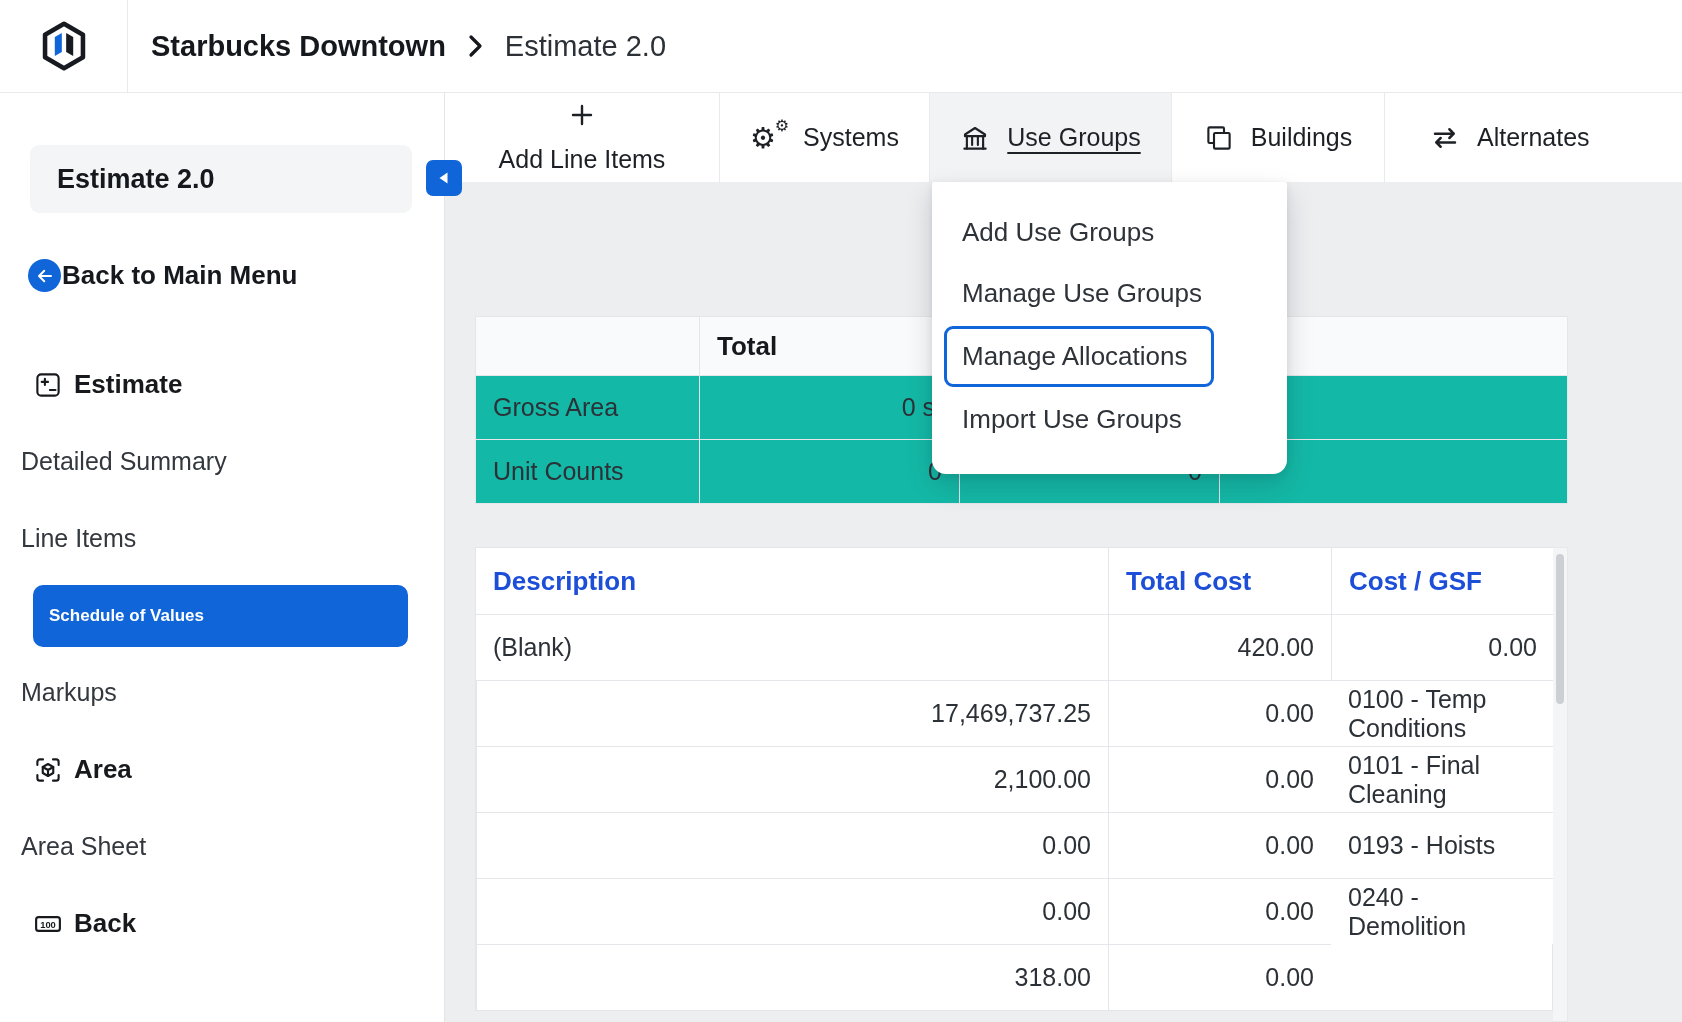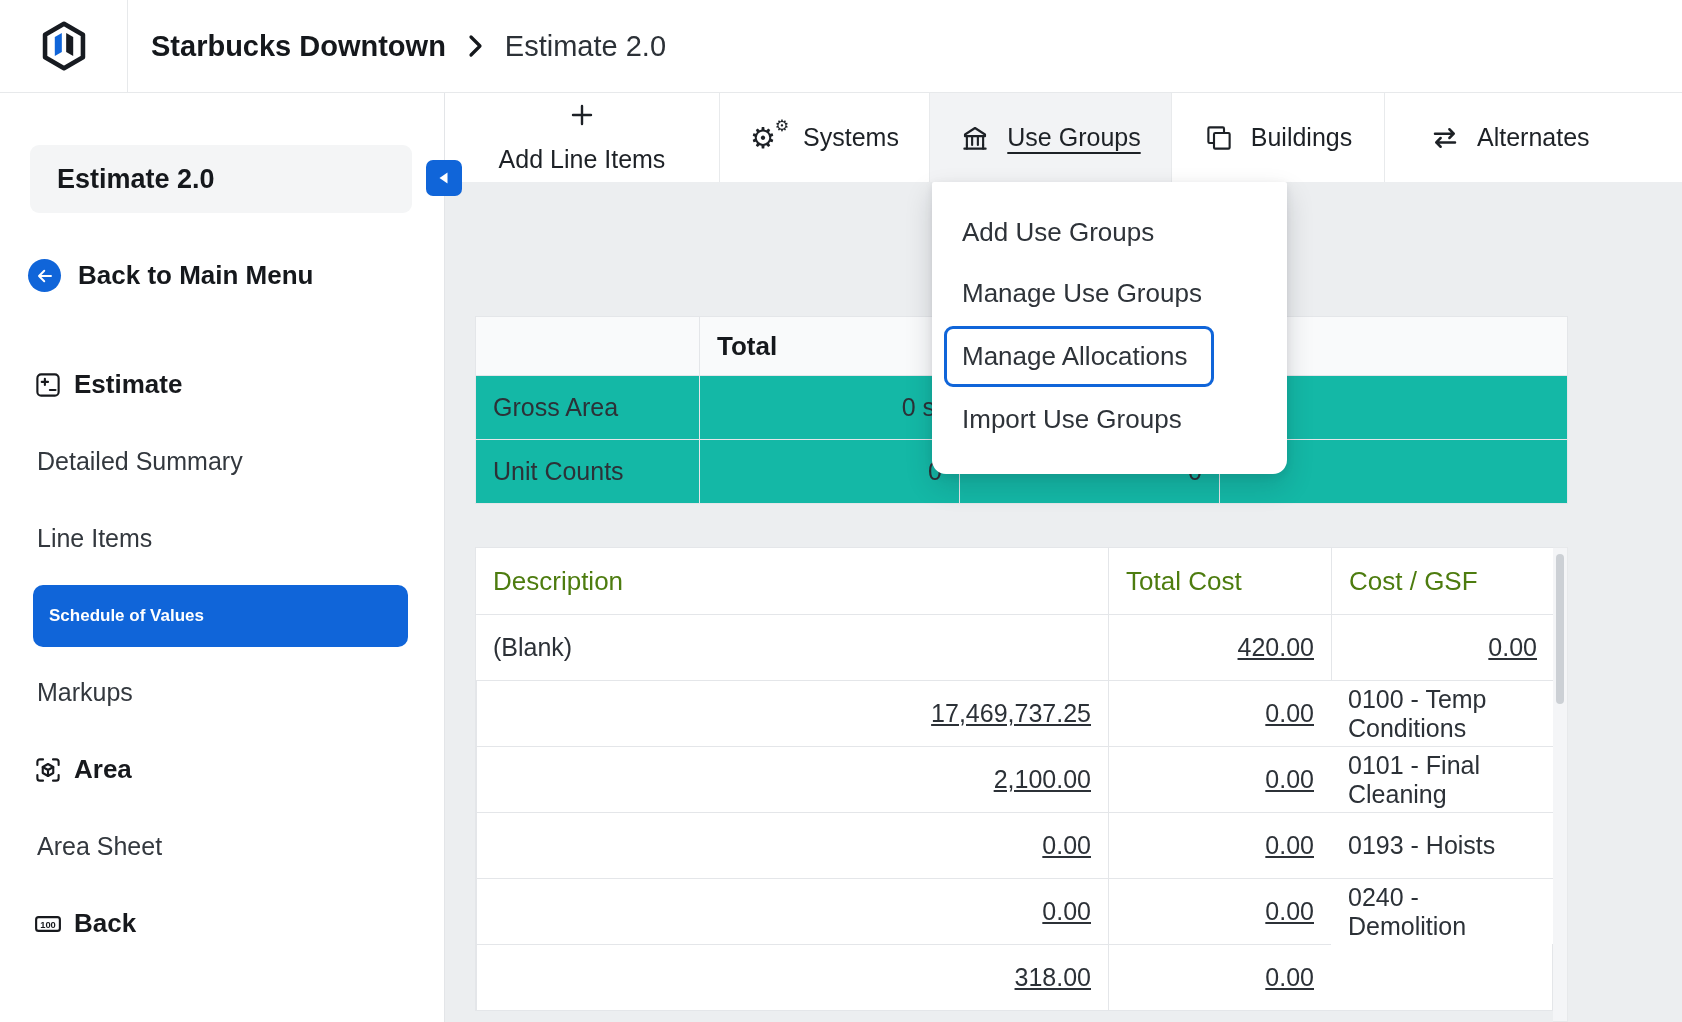--- a/index.html
+++ b/index.html
@@ -20,28 +20,28 @@
 
   
   .sidebar { width:445px; min-width:445px; background:#fff; position:relative;
     border-right:1px solid #e3e5e8; z-index:40; }
   .estimate-card { margin:52px 32px 0 30px; height:68px; background:#f4f5f6;
     border-radius:9px; display:flex; align-items:center; padding-left:27px;
     font-size:27px; font-weight:700; color:#15181c; }
   .collapse-handle { position:absolute; top:67px; right:-18px; width:36px; height:36px;
     background:#1065d9; border-radius:7px; display:flex; align-items:center;
     justify-content:center; cursor:pointer; z-index:50; }
-  .back-row { margin:46px 0 0 28px; display:flex; align-items:center; gap:17px; cursor:pointer; }
+  .back-row { margin:46px 0 0 28px; display:flex; align-items:center; gap:1px; cursor:pointer; }
   .back-circle { width:33px; height:33px; border-radius:50%; background:#1065d9;
     display:flex; align-items:center; justify-content:center; }
   .back-label { font-size:26px; font-weight:700; color:#15181c; }
   .nav { margin-top:54px; }
   .nav-row { height:77px; display:flex; align-items:center; }
   .nav-section { padding-left:33px; gap:11px; font-size:26px; font-weight:700; color:#17191d; }
-  .nav-item { padding-left:37px; font-size:25px; color:#33383e; cursor:pointer; }
+  .nav-item { padding-left:21px; font-size:25px; color:#33383e; cursor:pointer; }
   .nav-active-wrap { padding-left:33px; }
   .nav-pill { height:62px; width:375px; background:#1065d9; border-radius:10px;
     display:flex; align-items:center; padding-left:16px; color:#fff; font-weight:700;
     font-size:17px; cursor:pointer; }
   .icon { display:inline-flex; color:#17191d; flex:none; }
 
   
   .main { flex:1; position:relative; background:#eceef0; overflow:hidden; }
 
   .toolbar { position:absolute; top:0; left:0; right:0; height:89px; display:flex; background:#fff; }
@@ -71,24 +71,24 @@
   .sum-cell.hdr { height:58px; background:#f9fafb; font-weight:700; color:#15181c; font-size:26px; }
   .sum-cell.bl { border-left:1px solid #e4e6e9; }
   .sum-cell.bt { border-top:1px solid #e4e6e9; }
   .sum-cell.num { justify-content:flex-end; }
 
   
   .sov-table { position:absolute; left:30px; top:454px; width:1078px; background:#fff;
     border:1px solid #e4e6e9; display:grid; grid-template-columns:632px 223px 223px; z-index:5; }
   .sov-cell { height:66px; display:flex; align-items:center; padding:0 17px;
     font-size:25px; color:#2c3137; background:#fff; }
-  .sov-cell.hdr { font-weight:400; color:#4d7c0f; font-size:26px; }
+  .sov-cell.hdr { font-weight:700; color:#1d4ed8; font-size:26px; }
   .sov-cell.bl { border-left:1px solid #e4e6e9; }
   .sov-cell.bt { border-top:1px solid #e4e6e9; }
-  .sov-cell.num { justify-content:flex-end;text-decoration:underline; }
+  .sov-cell.num { justify-content:flex-end; }
 
   
   .vscroll { position:absolute; left:1108px; top:454px; width:15px; height:475px;
     background:#f4f5f7; border:1px solid #e7e9eb; border-left:none; z-index:6; }
   .vthumb { position:absolute; top:6px; left:3px; width:8px; height:150px;
     background:#ccd0d5; border-radius:5px; }
 </style>
 </head>
 <body>
 

